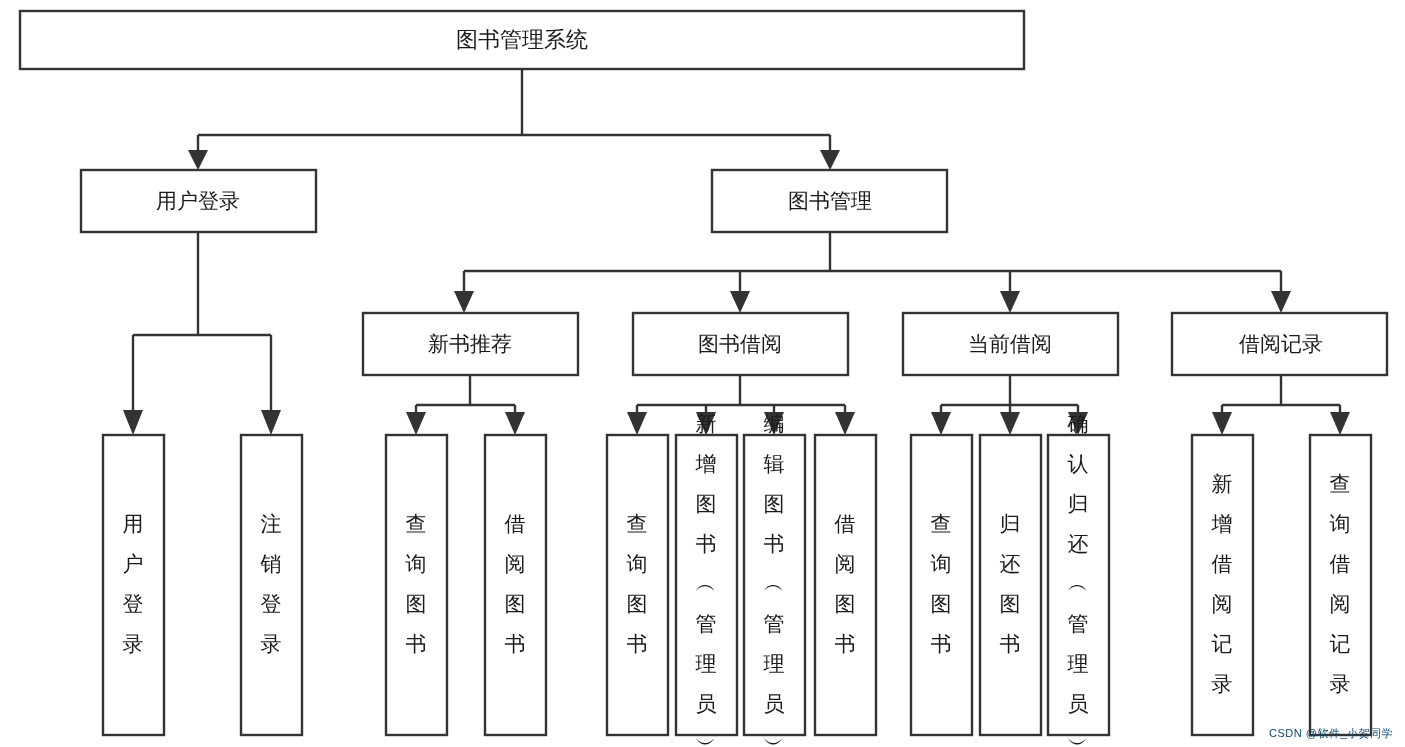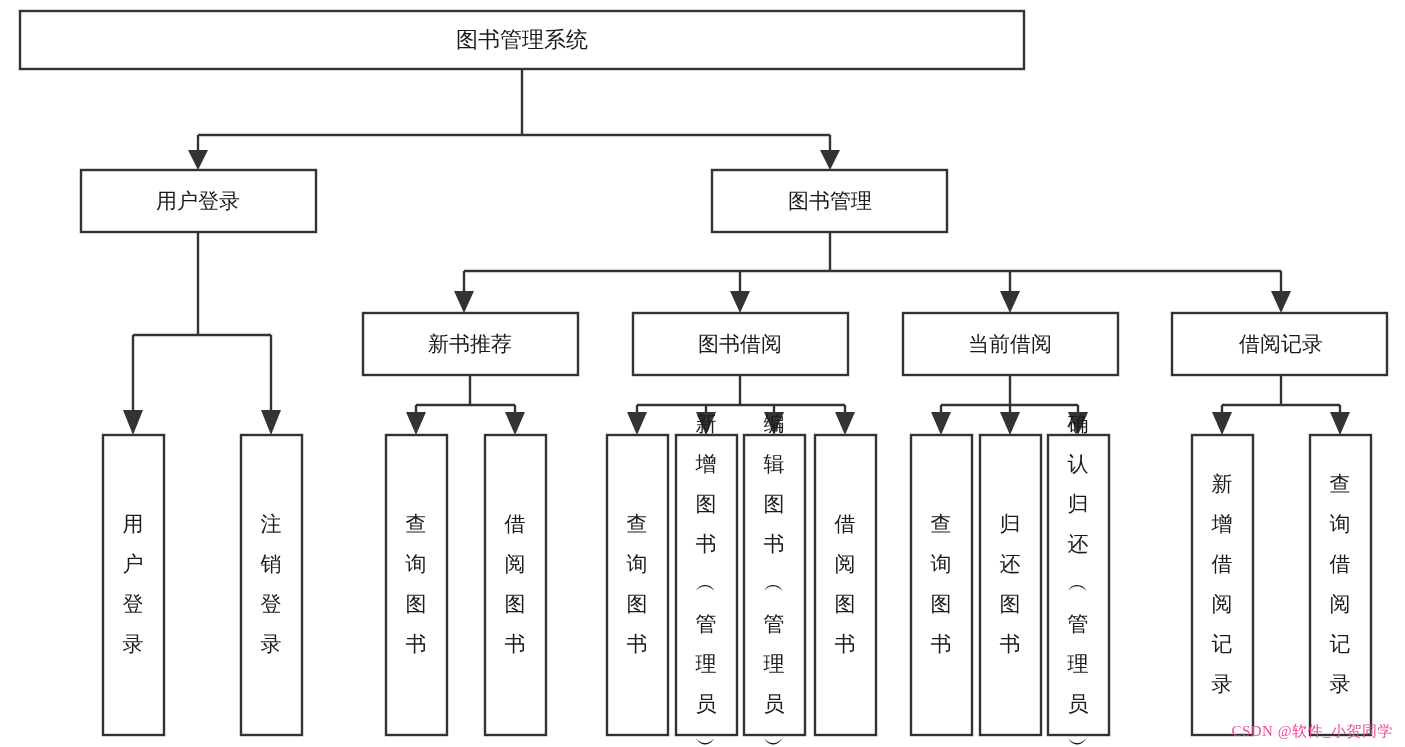--- a/index.html
+++ b/index.html
@@ -46,23 +46,23 @@
     fill: none;
     stroke-linecap: butt;
   }
   .arrow-head {
     fill: #333333;
   }
   .watermark {
     position: absolute;
     right: 12px;
     bottom: 6px;
-    font-family: Liberation Serif, serif;
-    font-size: 15px;
-    color: #ec4899;
+    font-family: Liberation Sans, sans-serif;
+    font-size: 11px;
+    color: #0c4a6e;
     letter-spacing: 0.5px;
     white-space: nowrap;
     pointer-events: none;
   }
 </style>
 </head>
 <body>
 
 <svg id="diagram" viewBox="0 0 1405 747" xmlns="http://www.w3.org/2000/svg">
 

